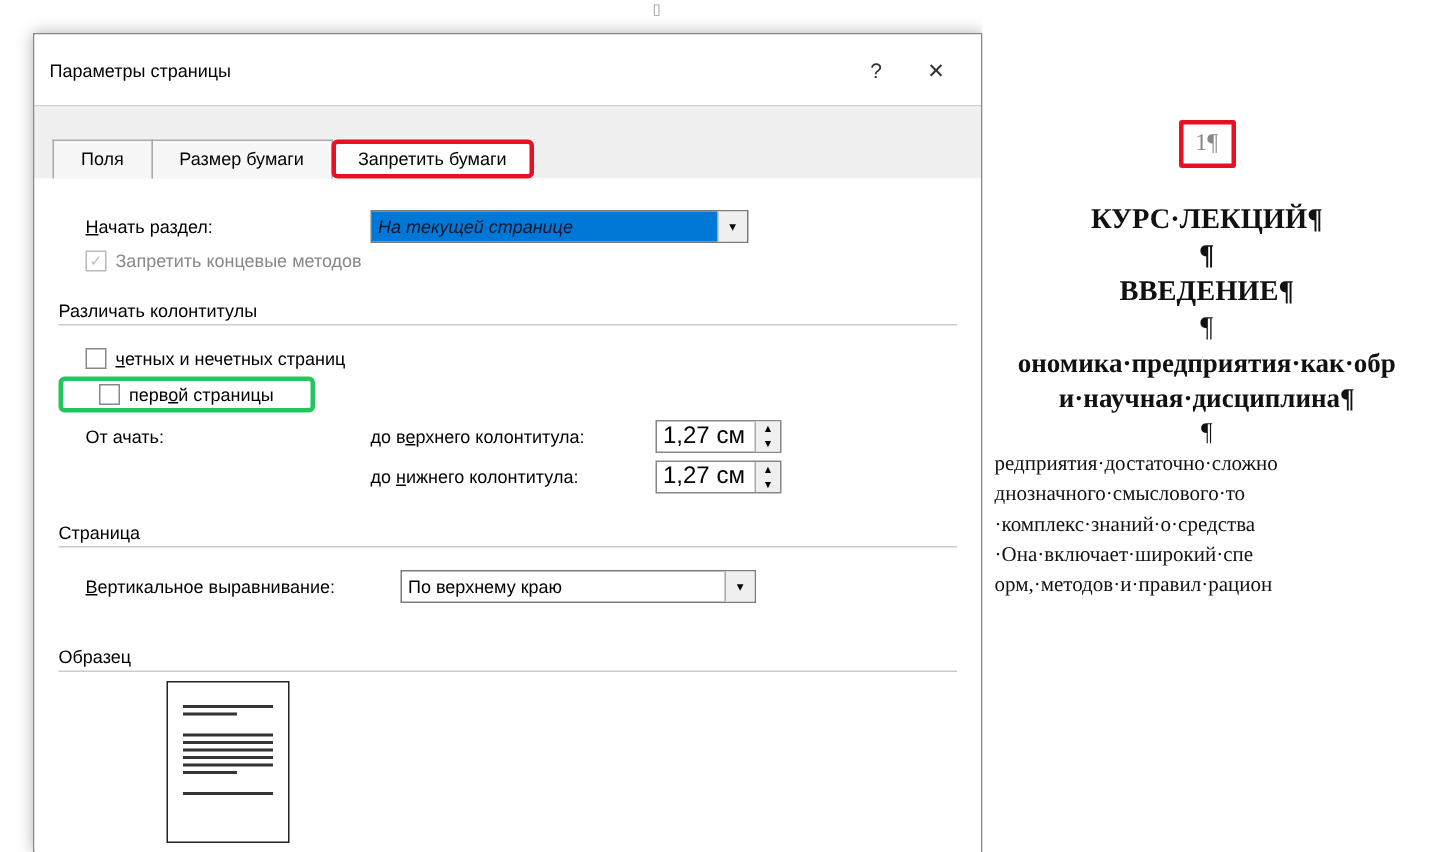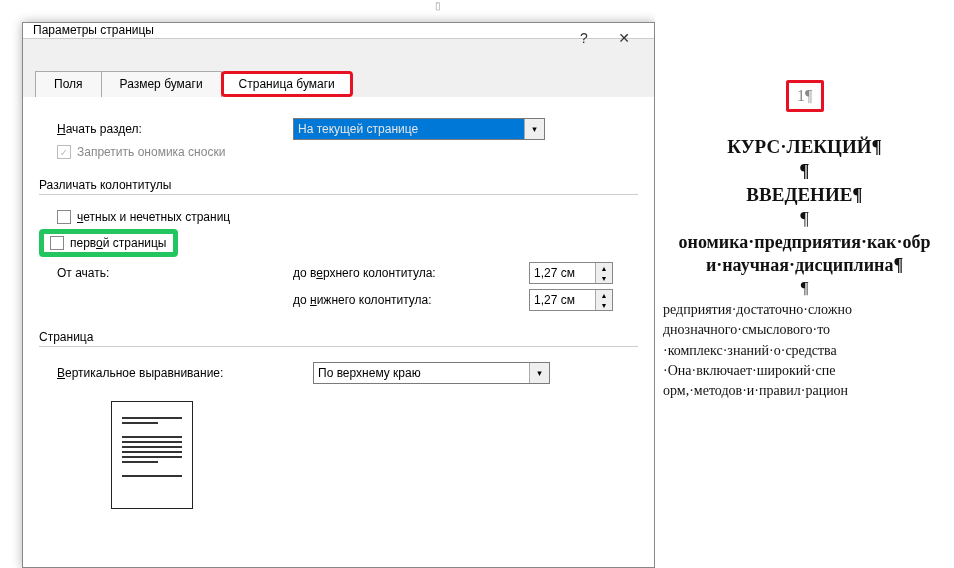--- a/index.html
+++ b/index.html
@@ -17,41 +17,41 @@
   position: absolute;
   left: 22px;
   top: 22px;
   width: 633px;
   height: 546px;
   background: #fff;
   border: 1px solid #888;
   box-shadow: 0 0 10px rgba(0,0,0,0.3);
 }
 .titlebar {
-  height: 16px;
-  display: flex;
-  align-items: flex-start;
+  height: 48px;
+  display: flex;
+  align-items: center;
   padding: 0 10px;
   background: #fff;
   border-bottom: 1px solid #ccc;
 }
 .titlebar-title { flex: 1; font-size: 12px; color: #000; }
 .titlebar-btn {
   width: 40px;
   height: 30px;
   display: flex;
   align-items: center;
   justify-content: center;
   font-size: 14px;
   color: #333;
 }
 .tabstrip {
   display: flex;
   padding-left: 12px;
-  padding-top: 32px;
+  padding-top: 22px;
   background: #f0f0f0;
 }
 .tab {
   padding: 5px 18px;
   border: 1px solid #aaa;
   border-bottom: none;
   background: #f7f7f7;
   font-size: 12px;
   margin-right: -1px;
 }
@@ -72,39 +72,40 @@
   font-size: 12px;
   color: #000;
   margin-bottom: 4px;
   margin-top: 8px;
   border-bottom: 1px solid #ccc;
   padding-bottom: 2px;
 }
 .group-content {
   padding: 6px 0 6px 18px;
 }
-.row { display: flex; align-items: center; margin: 5px 0; gap: 46px; }
+.row { display: flex; align-items: center; margin: 5px 0; }
 .lbl { width: 190px; }
 .dropdown {
   display: inline-flex;
   align-items: center;
   border: 1px solid #7a7a7a;
   height: 22px;
   background: #fff;
 }
 .dropdown-txt {
   padding: 0 4px;
   min-width: 230px;
   height: 20px;
   line-height: 20px;
   font-size: 12px;
 }
 .dropdown-txt.sel {
   background: #0078d7;
-  color: #e5e5e5;
+  color: #0f172a;
+  font-style: italic;
 }
 .dd-btn {
   width: 20px;
   height: 20px;
   border-left: 1px solid #aaa;
   display: flex;
   align-items: center;
   justify-content: center;
   background: #efefef;
   font-size: 9px;
@@ -120,35 +121,35 @@
   border: 1px solid #888;
   display: inline-flex;
   align-items: center;
   justify-content: center;
   font-size: 10px;
   background: #fff;
 }
 .cb.disabled .cb-box { color: #bbb; border-color:#bbb; }
 .cb.disabled { color: #888; }
 .cb-hi {
-  border: 5px solid #22c55e;
+  border: 3px solid #22c55e;
   border-radius: 4px;
-  padding: 2px 6px;
+  padding: 2px 24px;
   display: inline-flex;
 }
 .spin {
   display: inline-flex;
   border: 1px solid #888;
   height: 22px;
 }
 .spin-txt {
   width: 65px;
   padding: 0 4px;
   line-height: 20px;
-  font-size: 12px;
+  font-size: 16px;
 }
 .spin-btns { display: flex; flex-direction: column; border-left: 1px solid #aaa; }
 .spin-btn { width: 16px; height: 10px; font-size: 7px; display:flex;align-items:center;justify-content:center; background:#efefef; }
 .preview-box {
   width: 82px;
   height: 108px;
   border: 1px solid #222;
   margin-left: 72px;
   margin-top: 6px;
   padding: 12px 10px;
@@ -228,36 +229,36 @@
 
 <div class="dialog">
   <div class="titlebar">
     <div class="titlebar-title">Параметры страницы</div>
     <div class="titlebar-btn">?</div>
     <div class="titlebar-btn">✕</div>
   </div>
   <div class="tabstrip">
     <div class="tab">Поля</div>
     <div class="tab">Размер бумаги</div>
-    <div class="tab active tab-hi">Страница бумаги</div>
+    <div class="tab active tab-hi">Запретить бумаги</div>
   </div>
   <div class="dialog-body">
 
     <div class="group-content">
       <div class="row">
         <span class="lbl"><span style="text-decoration:underline">Н</span><span>ачать раздел:</span></span>
         <div class="dropdown">
           <div class="dropdown-txt sel">На текущей странице</div>
           <div class="dd-btn">▾</div>
         </div>
       </div>
       <div class="row">
         <label class="cb disabled">
           <span class="cb-box">✓</span>
-          <span>Запретить ономика сноски</span>
+          <span>Запретить концевые методов</span>
         </label>
       </div>
     </div>
 
     <div class="group-label">Различать колонтитулы</div>
     <div class="group-content">
       <div class="row">
         <label class="cb">
           <span class="cb-box"></span>
           <span><span style="text-decoration:underline">ч</span>етных и нечетных страниц</span>
@@ -299,20 +300,21 @@
     <div class="group-content">
       <div class="row">
         <span class="lbl" style="width:210px"><span style="text-decoration:underline">В</span>ертикальное выравнивание:</span>
         <div class="dropdown">
           <div class="dropdown-txt" style="min-width:215px">По верхнему краю</div>
           <div class="dd-btn">▾</div>
         </div>
       </div>
     </div>
 
+    <div class="group-label" style="margin-top:18px">Образец</div>
     <div class="preview-box">
       <div class="preview-line"></div>
       <div class="preview-line short"></div>
       <div style="height:6px"></div>
       <div class="preview-line"></div>
       <div class="preview-line"></div>
       <div class="preview-line"></div>
       <div class="preview-line"></div>
       <div class="preview-line"></div>
       <div class="preview-line short"></div>

